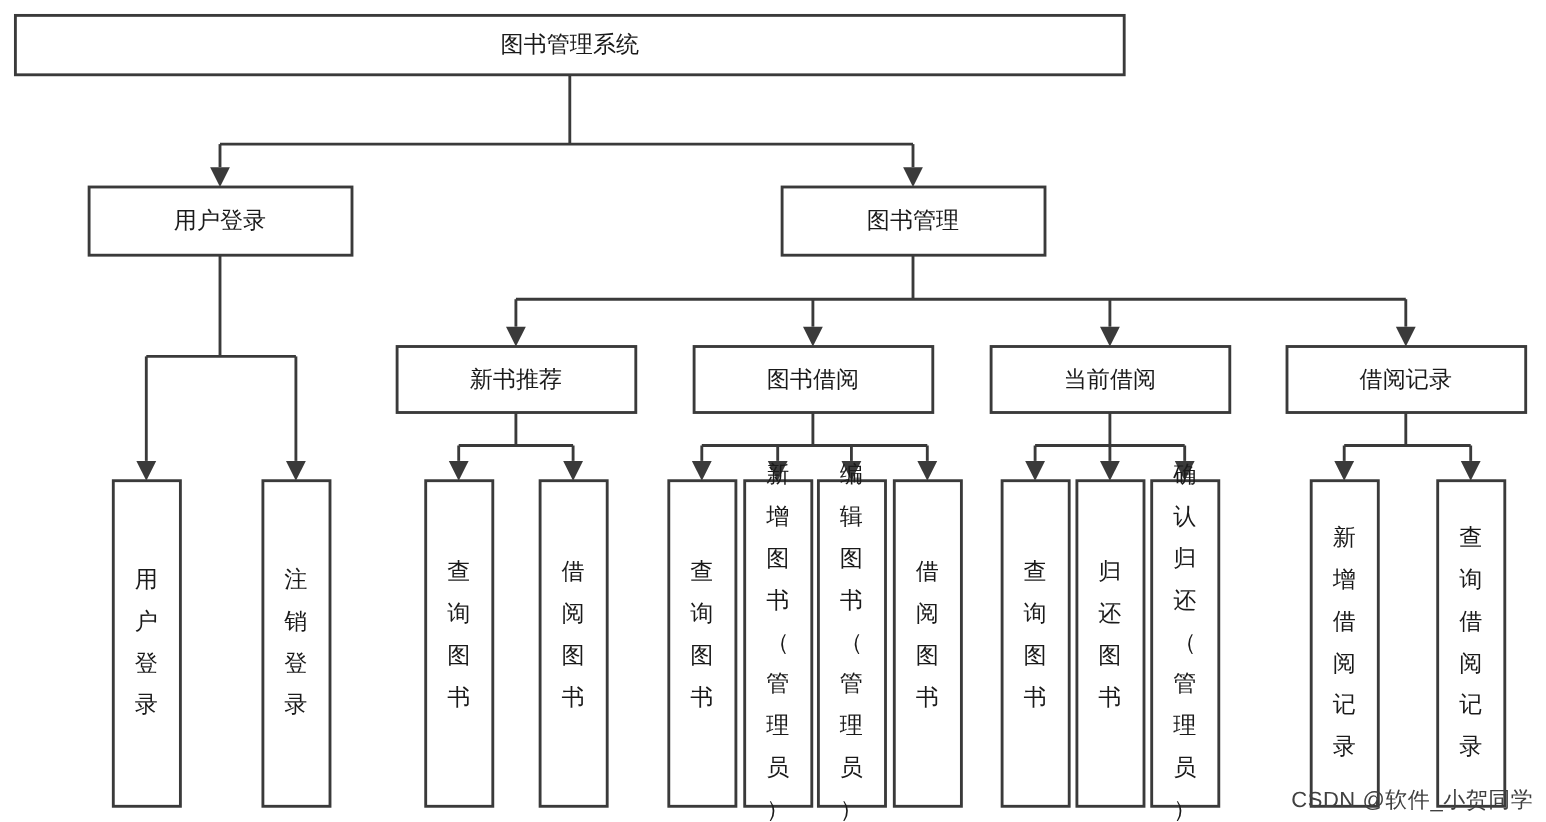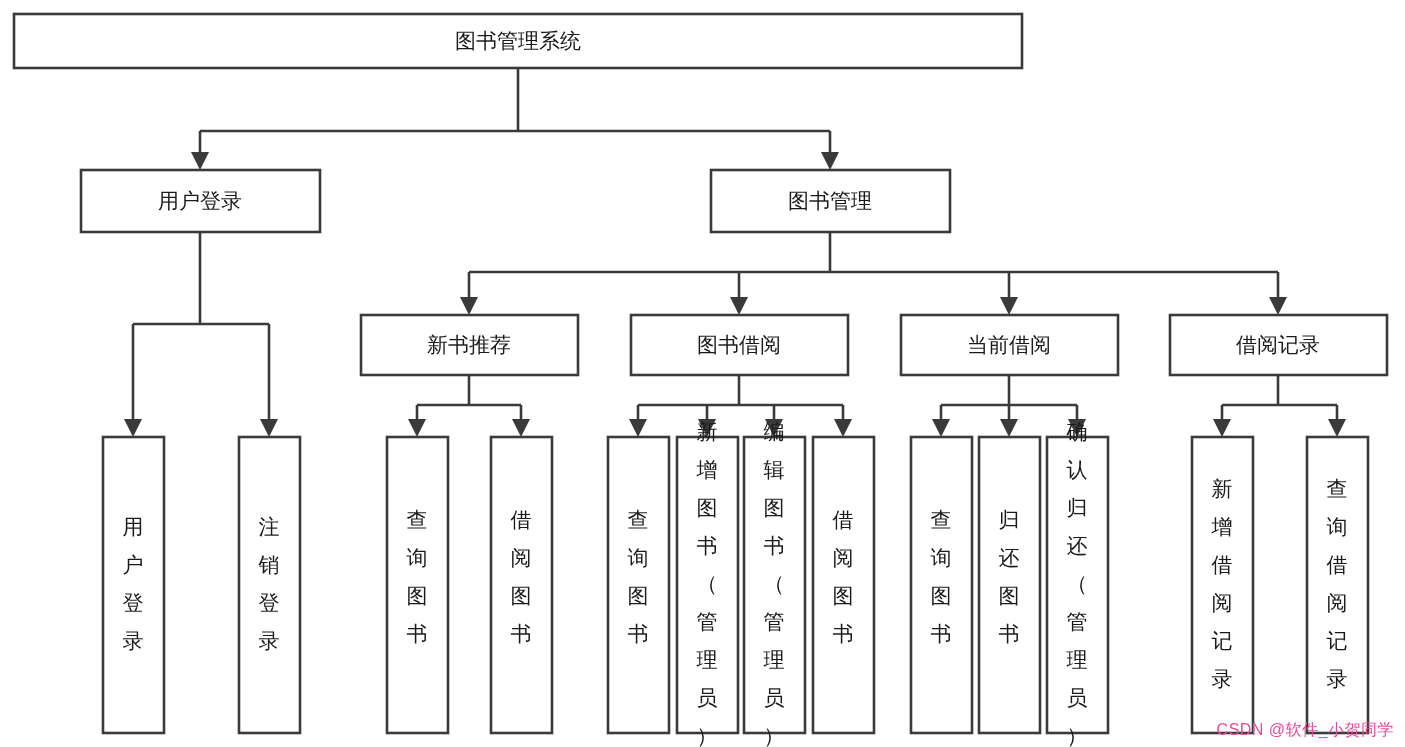--- a/index.html
+++ b/index.html
@@ -54,22 +54,22 @@
     fill: #1a1a1a;
     font-family: "Liberation Sans", "DejaVu Sans", sans-serif;
     font-size: 21px;
     text-anchor: middle;
   }
   .watermark {
     position: absolute;
     right: 10px;
     bottom: 6px;
     font-family: "Liberation Sans", "DejaVu Sans", sans-serif;
-    font-size: 16px;
-    color: #ec4899;
+    font-size: 20px;
+    color: #404040;
     white-space: nowrap;
     letter-spacing: 0.5px;
     user-select: none;
   }
 </style>
 </head>
 <body>
 
 <div id="diagram-root">
 

